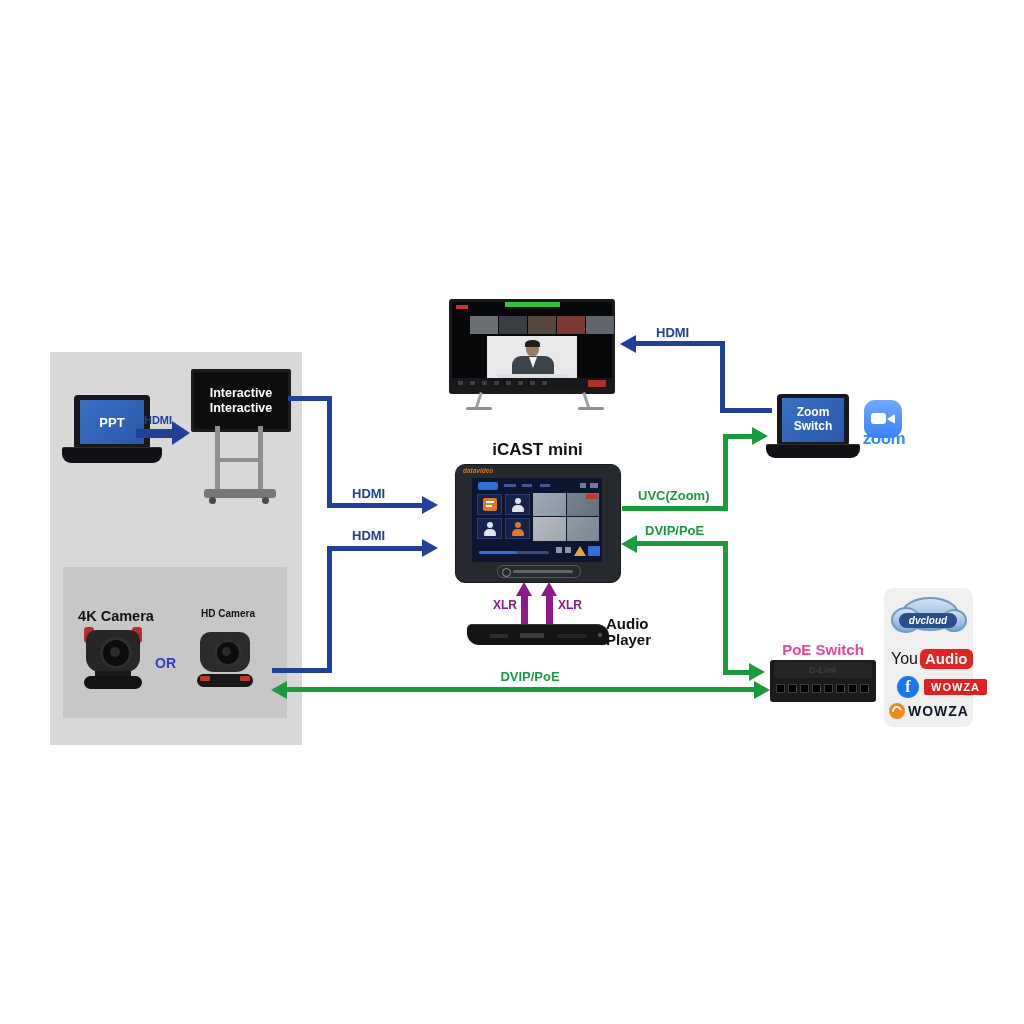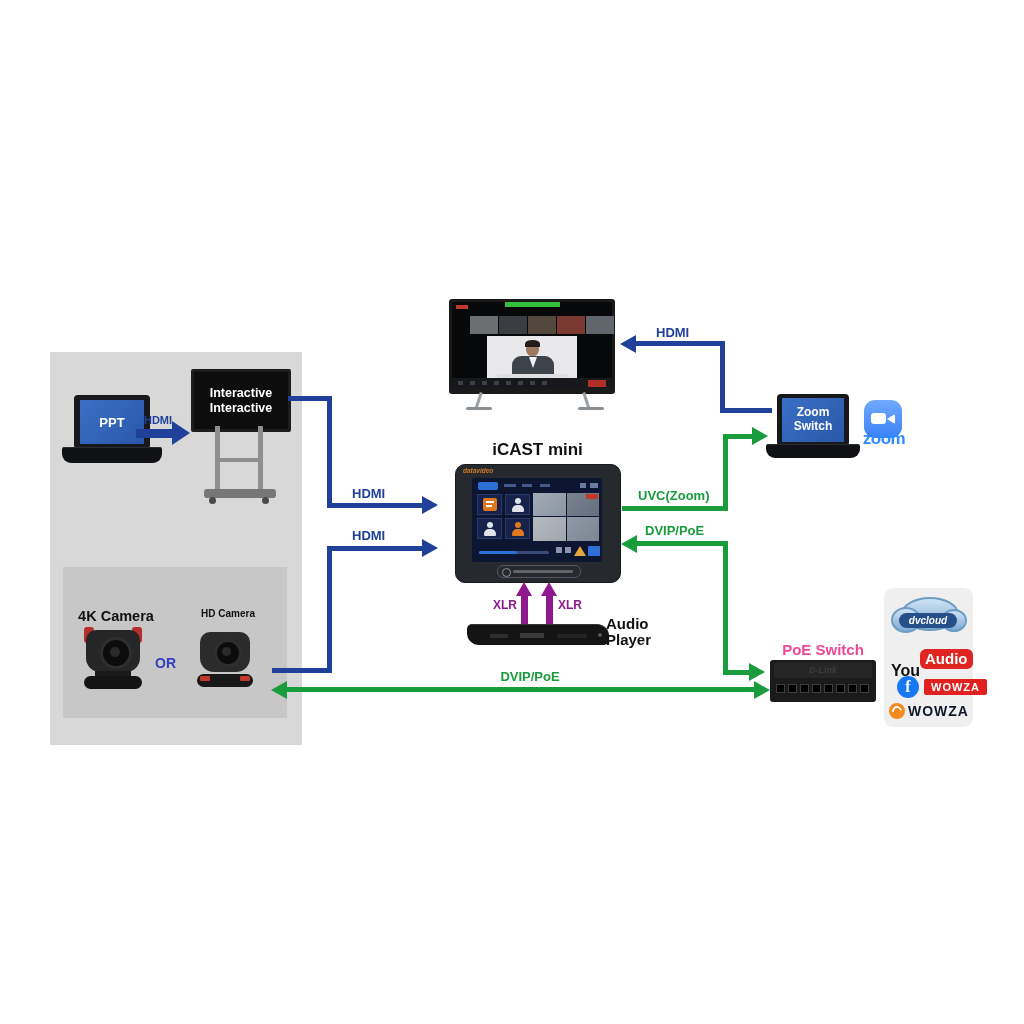--- a/index.html
+++ b/index.html
@@ -77,21 +77,21 @@
 
   
   .cloud{position:absolute;left:901px;top:597px;width:54px;height:30px;background:linear-gradient(180deg,#cfe3f5,#7fa9d2);border-radius:50%;
          border:2px solid #6d9cc4;}
   .cloud:before{content:"";position:absolute;left:-12px;top:8px;width:26px;height:22px;background:linear-gradient(180deg,#cfe3f5,#7fa9d2);
          border:2px solid #6d9cc4;border-radius:50%;}
   .cloud:after{content:"";position:absolute;right:-10px;top:10px;width:22px;height:19px;background:linear-gradient(180deg,#cfe3f5,#7fa9d2);
          border:2px solid #6d9cc4;border-radius:50%;}
   .dv-pill{left:899px;top:613px;width:58px;height:15px;background:#27508a;border-radius:8px;color:#fff;font-style:italic;font-weight:bold;
            font-size:10px;display:flex;align-items:center;justify-content:center;z-index:3;}
-  .yt-you{left:891px;top:650px;color:#111;font-weight:bold;font-size:16px;margin-top:12px;}
+  .yt-you{left:891px;top:650px;color:#111;font-weight:normal;font-size:16px;}
   .yt-tube{left:920px;top:649px;background:#e02421;color:#fff;font-weight:bold;font-size:15px;border-radius:6px;padding:1px 5px 2px 5px;}
   .fb-circle{left:897px;top:676px;width:22px;height:22px;border-radius:50%;background:#1877F2;color:#fff;font-weight:bold;font-size:16px;
              display:flex;align-items:center;justify-content:center;font-family:"Liberation Serif",serif;}
   .live-badge{left:924px;top:679px;background:#e0211f;color:#fff;font-weight:bold;font-size:11px;padding:2px 7px;border-radius:2px;letter-spacing:1px;}
   .wz-icon{left:889px;top:703px;width:16px;height:16px;border-radius:50%;background:#f28a1e;}
   .wz-icon:before{content:"";position:absolute;left:3px;top:3px;width:10px;height:10px;border-radius:50%;border:2.5px solid #fff;
                   border-right-color:transparent;border-bottom-color:transparent;transform:rotate(35deg);box-sizing:border-box;}
   .wz-text{left:908px;top:703px;color:#0f172a;font-weight:bold;font-size:14px;letter-spacing:1px;}
 </style>
 </head>

